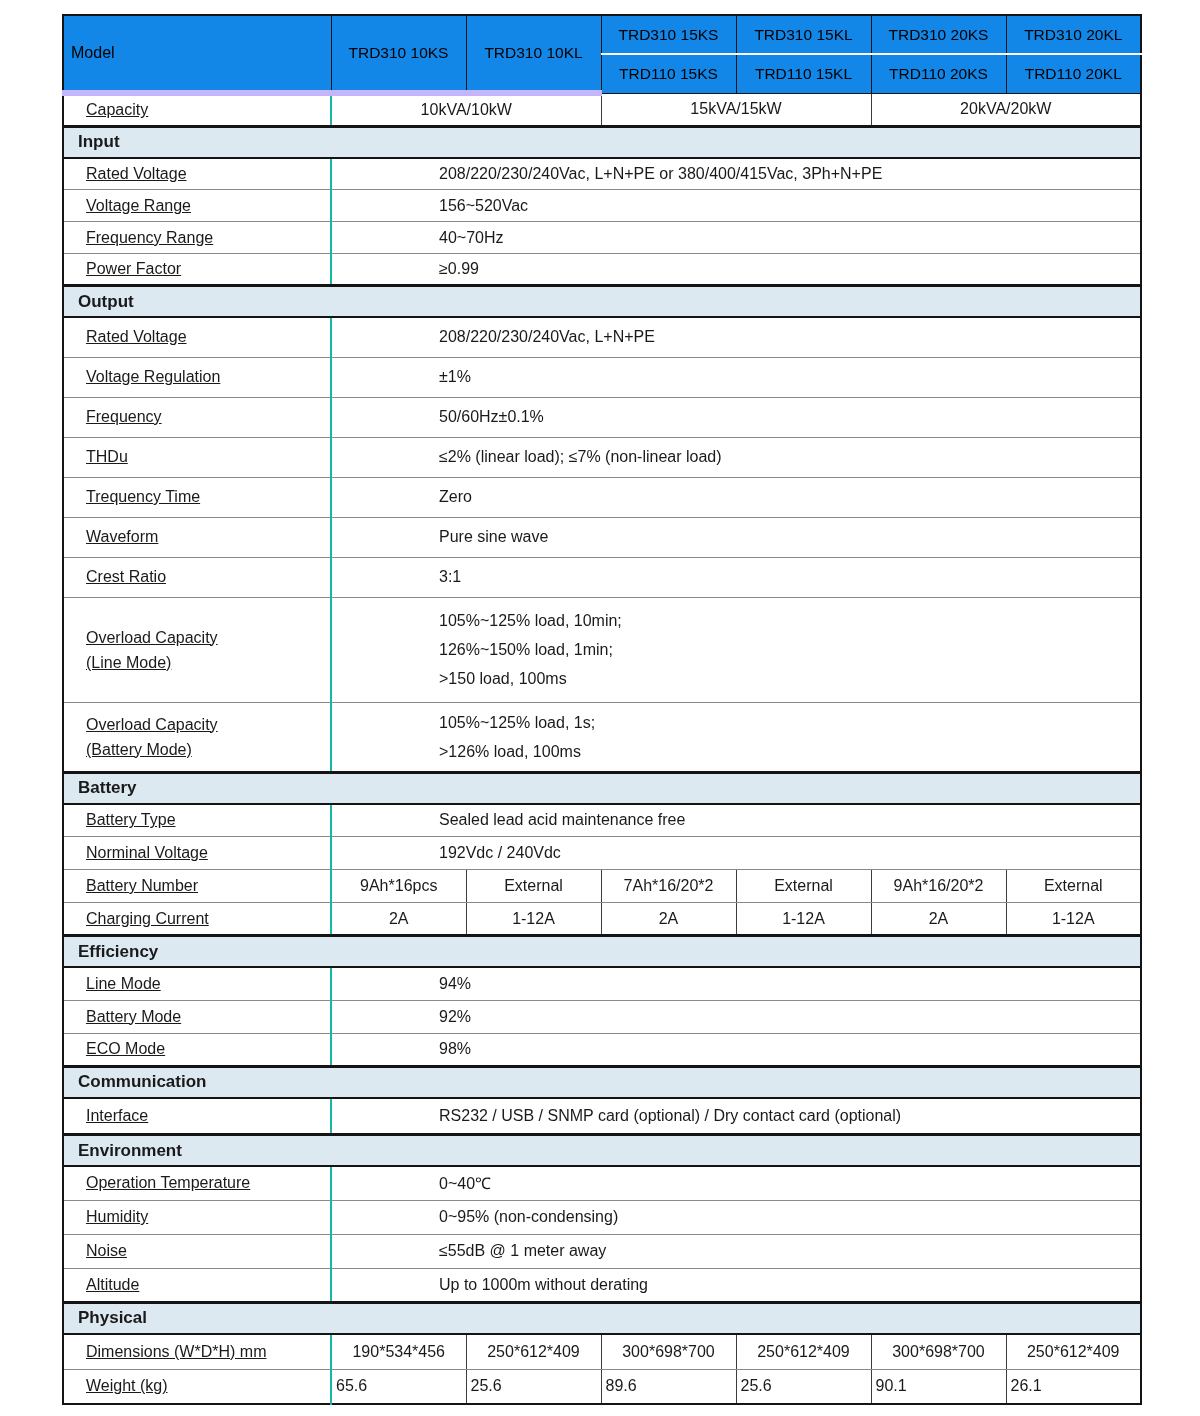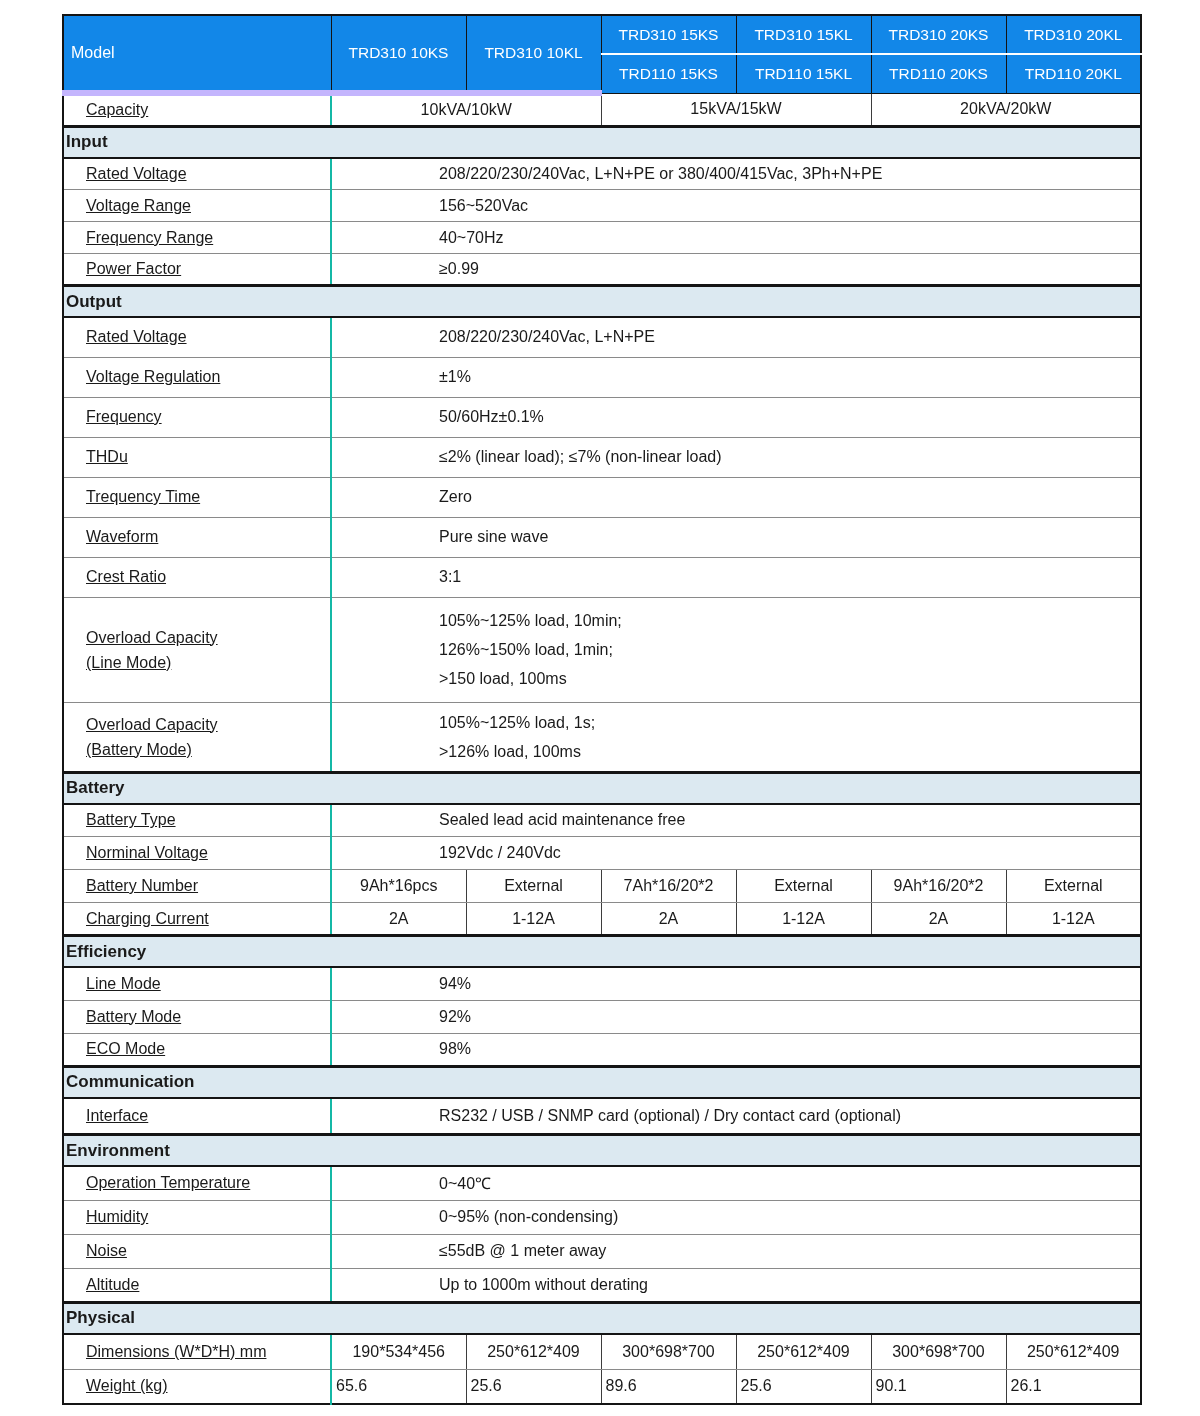--- a/index.html
+++ b/index.html
@@ -3,34 +3,34 @@
 <meta charset="utf-8">
 <style>
   html,body { margin:0; padding:0; background:#ffffff; }
   body { font-family:"Liberation Sans", sans-serif; color:#1a1a1a; }
   .wrap { padding:14px 58px 14px 62px; }
   table.spec { border-collapse:collapse; width:1078px; table-layout:fixed; border:2px solid #141414; }
   td { padding:0; font-size:16px; vertical-align:middle; overflow:hidden; }
 
   
   tr.h-hdr { height:39px; }
-  td.hd { background:#1287E8; color:#ffffff; text-align:center; font-size:15.5px; border-left:1px solid #141414; }
+  td.hd { background:#1287E8; color:#000000; text-align:center; font-size:15.5px; border-left:1px solid #141414; }
   td.hd-model { text-align:left; padding-left:7px; font-size:16px; border-left:none; }
   td.hd-top { border-bottom:2px solid #ffffff; }
   td.hd-bot { border-bottom:1px solid #141414; }
   td.hd-merged { border-bottom:6px solid #c4b5fd; }
 
   
   td.lbl { padding-left:22px; border-right:2px solid #14b8a6; border-bottom:1px solid #8a8a8a;text-decoration:underline; }
   td.val { padding-left:107px; border-bottom:1px solid #8a8a8a; }
   td.cell { text-align:center; border-left:1px solid #3d3d3d; border-bottom:1px solid #8a8a8a; }
   td.cell-left { text-align:left; padding-left:4px; }
 
   
-  tr.sec td { background:#DCE9F1; font-weight:bold; font-size:17px; padding-left:2px;
+  tr.sec td { background:#DCE9F1; font-weight:bold; font-size:17px; padding-left:14px;
               border-top:3px solid #141414; border-bottom:2px solid #141414; height:29px; }
 
   tr.h-cap { height:33px; }
   tr.h-in  { height:32px; }
   tr.h-out { height:40px; }
   tr.h-ovl1 { height:105px; }
   tr.h-ovl2 { height:70px; }
   tr.h-bat { height:33px;margin-left:32px; }
   tr.h-eff { height:33px;margin-top:20px; }
   tr.h-com { height:37px; }

